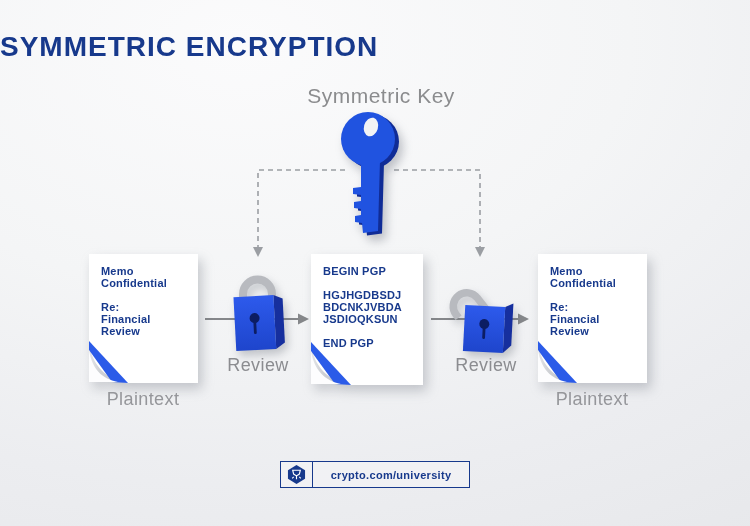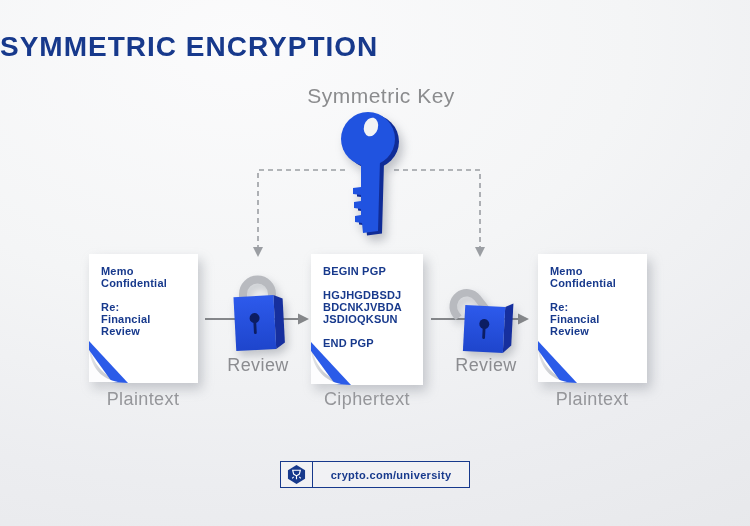--- a/index.html
+++ b/index.html
@@ -160,21 +160,20 @@
     <g transform="rotate(3 42 70)">
       <polygon points="62,46 70,42 70,84 62,92" fill="#162f9e"></polygon>
       <rect x="22" y="46" width="40" height="46" fill="url(#gDec)"></rect>
       <circle cx="42" cy="64" r="5" fill="#0c1d63"></circle>
       <rect x="40.6" y="66" width="2.8" height="13" rx="1.3" fill="#0c1d63"></rect>
     </g>
   </svg>
   <div class="step-label lbl-decrypt">Review</div>
 
   <div class="caption cap-left">Plaintext</div>
-  <div class="caption cap-mid">Ciphertext</div>
   <div class="caption cap-right">Plaintext</div>
 
   <div class="footer-badge">
     <div class="logo-cell">
       <svg width="19" height="21" viewBox="0 0 20 22">
         <polygon points="10,1 19,6.5 19,15.5 10,21 1,15.5 1,6.5" fill="#17398c"></polygon>
         <path d="M6,6.5 H14 L13,10.5 L10,12.5 L7,10.5 Z" fill="none" stroke="#ffffff" stroke-width="1.2"></path>
         <path d="M10,12.5 V16 M7,13.5 L5.5,15 M13,13.5 L14.5,15" stroke="#ffffff" stroke-width="1.2" fill="none"></path>
       </svg>
     </div>

